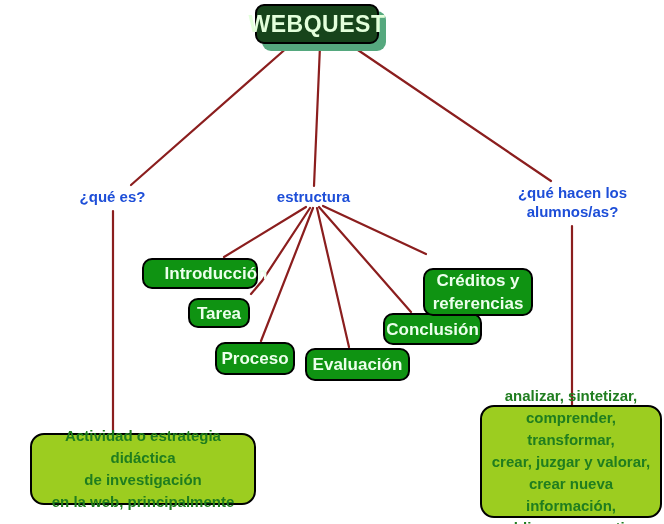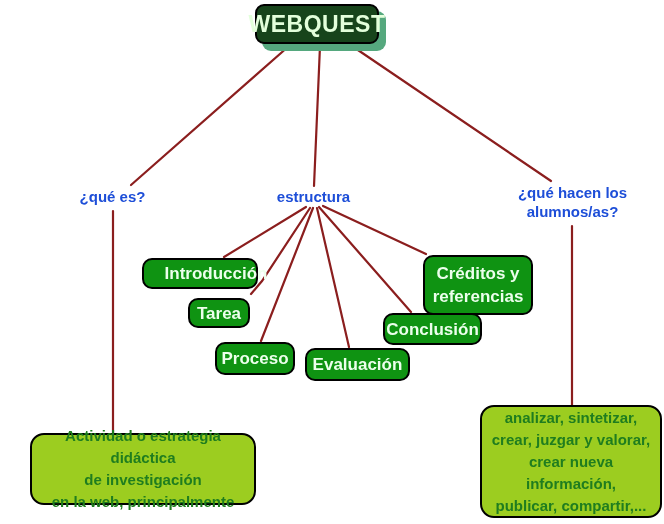--- a/index.html
+++ b/index.html
@@ -65,21 +65,21 @@
     line-height: 19px;
   }
   #lbl-que-es      { left: 70px;  top: 187px; width: 85px;  height: 18px; }
   #lbl-estructura  { left: 266px; top: 187px; width: 95px;  height: 18px; }
   #lbl-alumnos     { left: 505px; top: 182px; width: 135px; height: 40px; }
   #node-introduccion { left: 142px; top: 258px; width: 116px; height: 31px; padding-left: 32px; }
   #node-tarea        { left: 188px; top: 298px; width: 62px;  height: 30px; }
   #node-proceso      { left: 215px; top: 342px; width: 80px;  height: 33px; }
   #node-evaluacion   { left: 305px; top: 348px; width: 105px; height: 33px; }
   #node-conclusion   { left: 383px; top: 313px; width: 99px;  height: 32px; }
-  #node-creditos     { left: 423px; top: 255px; width: 110px; height: 60px; text-align: center; }
+  #node-creditos     { left: 423px; top: 268px; width: 110px; height: 48px; text-align: center; }
   #detail-que-es     { left: 2px;   top: 433px; width: 226px; height: 72px; margin-left: 28px; }
   #detail-alumnos    { left: 480px; top: 405px; width: 182px; height: 113px; }
 </style>
 </head>
 <body>
 
 <div id="canvas">
 
   <svg id="connectors" viewBox="0 0 664 524" xmlns="http://www.w3.org/2000/svg">
     <g stroke="#8b1e1e" stroke-width="2.2" fill="none" stroke-linecap="round">
@@ -143,18 +143,19 @@
   </div>
 
   <div class="node node-yellow" id="detail-que-es">
     <span>Actividad o estrategia didáctica</span>
     <span>de investigación</span>
     <span>en la web, principalmente</span>
   </div>
 
   <div class="node node-yellow" id="detail-alumnos">
     <span>analizar, sintetizar,</span>
+    <span>comprender, transformar,</span>
     <span>crear, juzgar y valorar,</span>
     <span>crear nueva información,</span>
     <span>publicar, compartir,...</span>
   </div>
 
 </div>
 
 </body></html>

